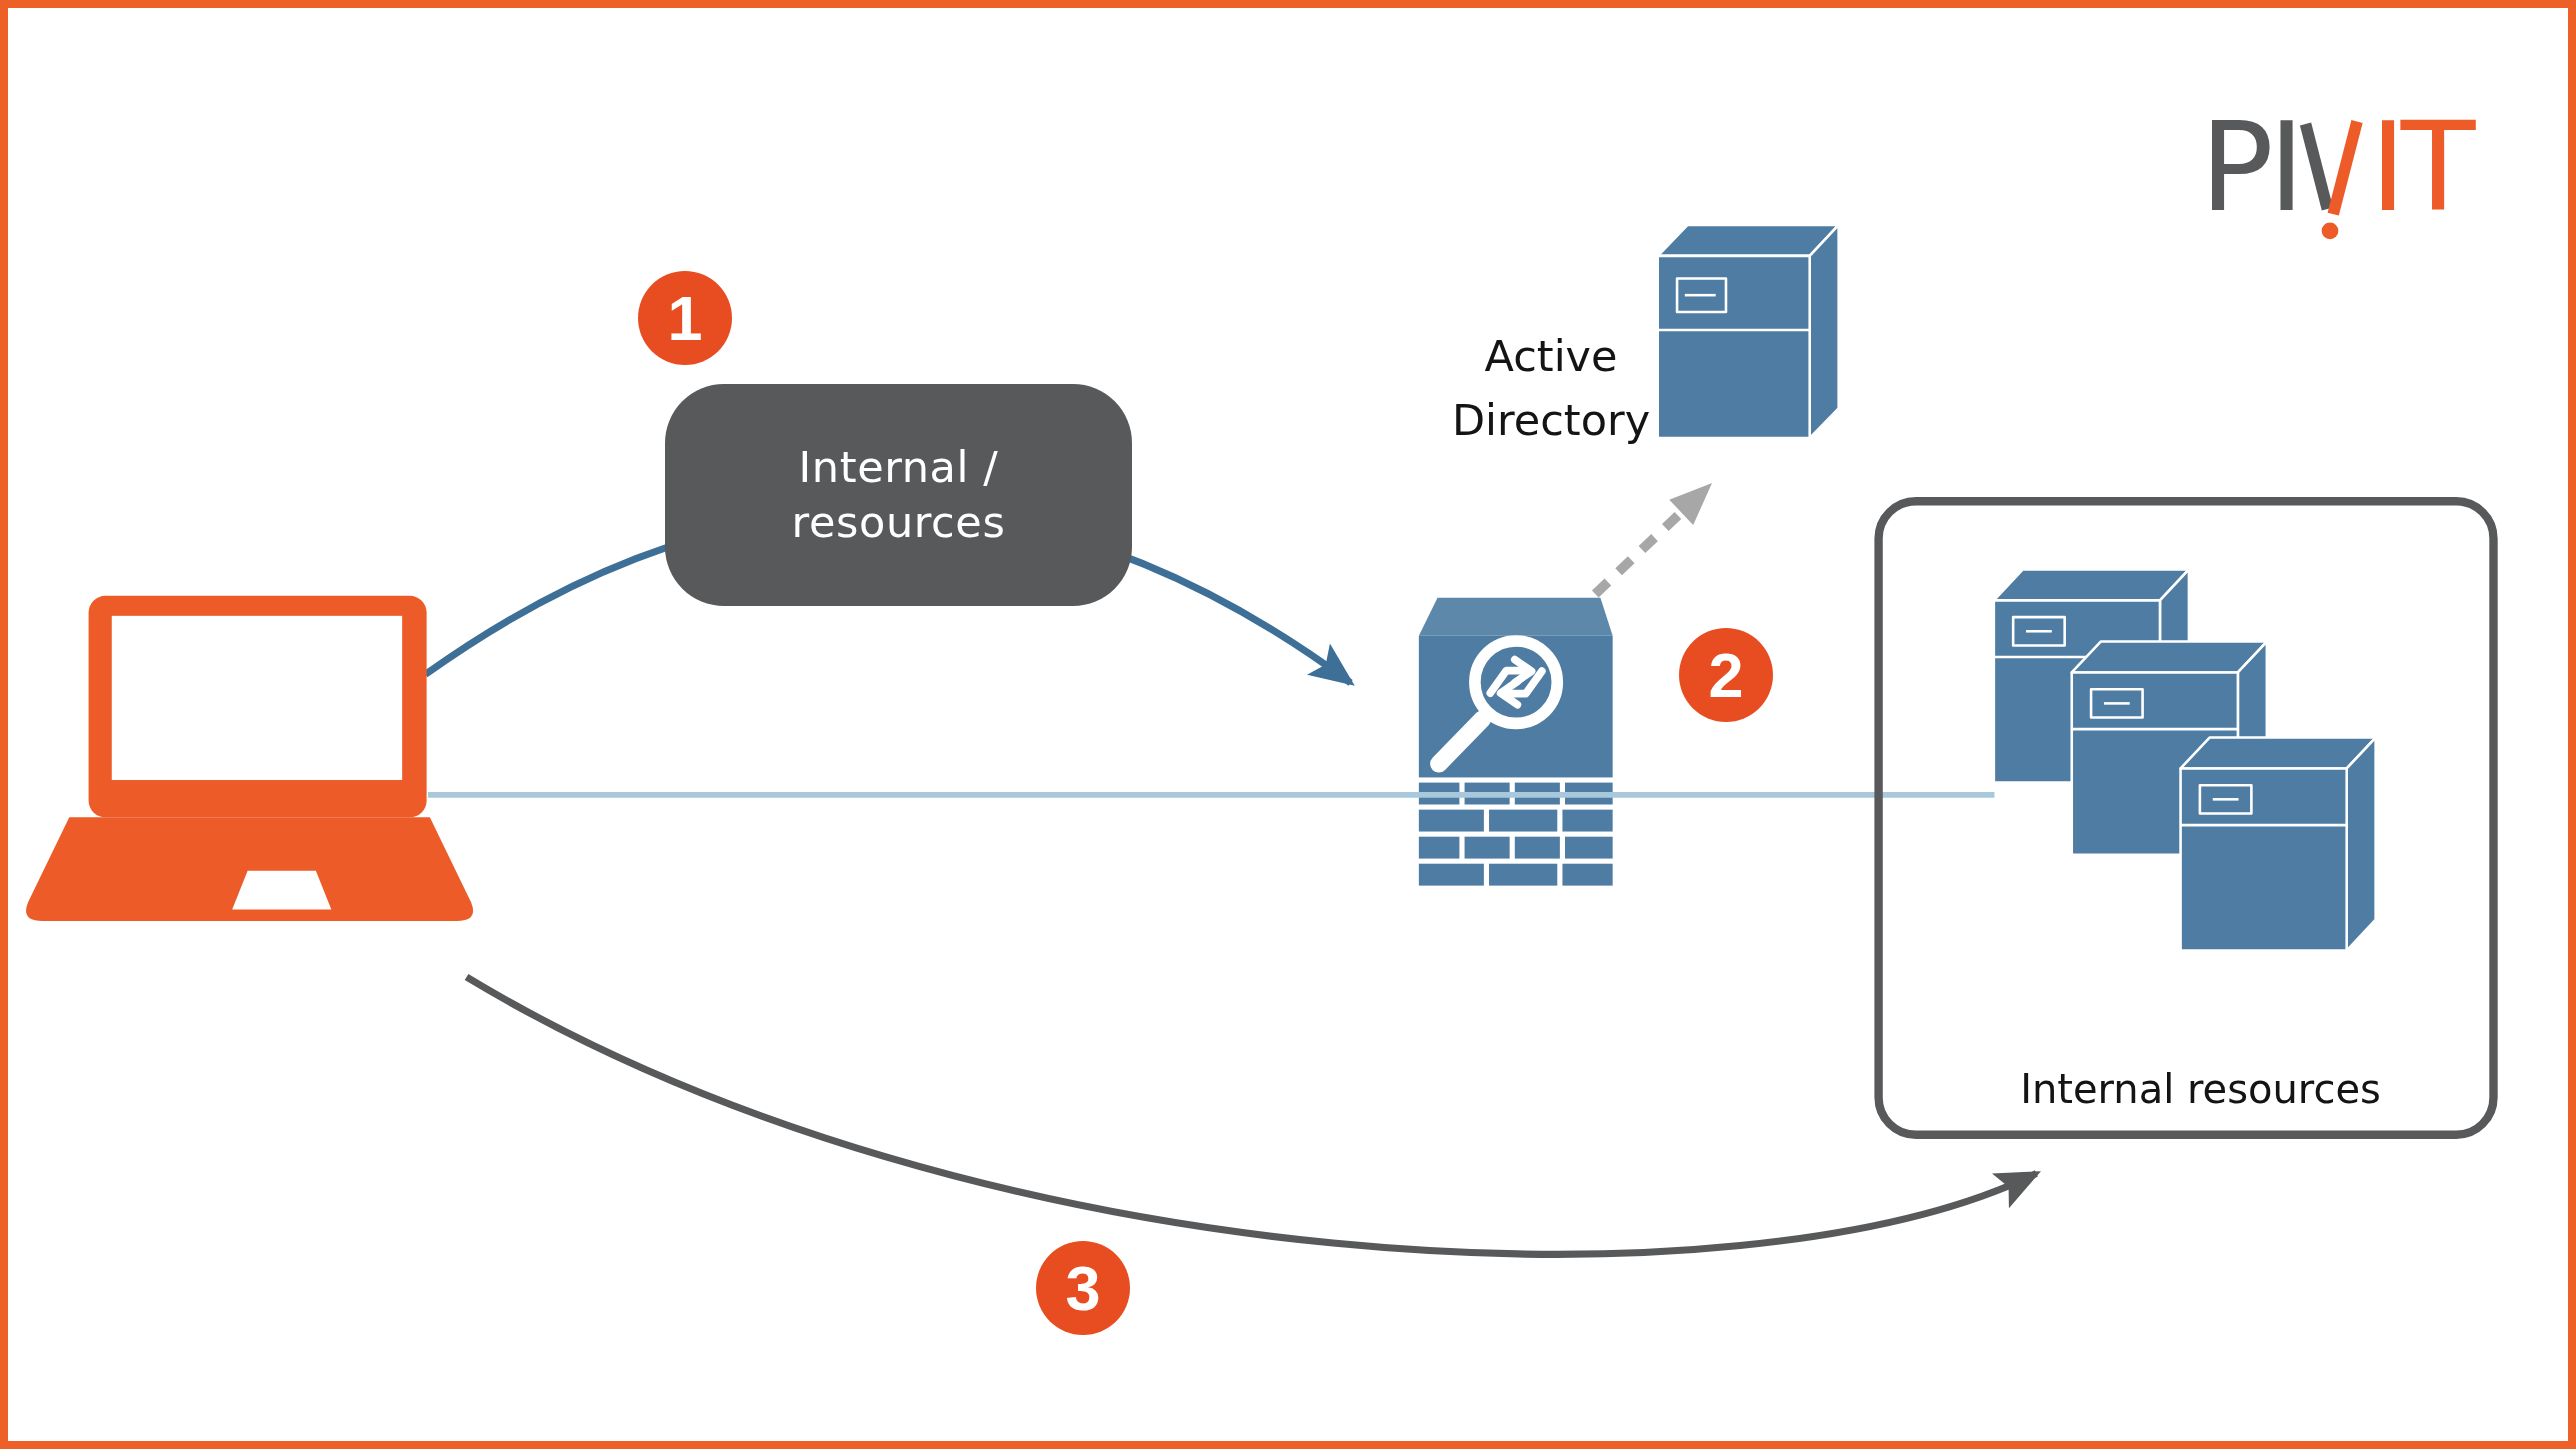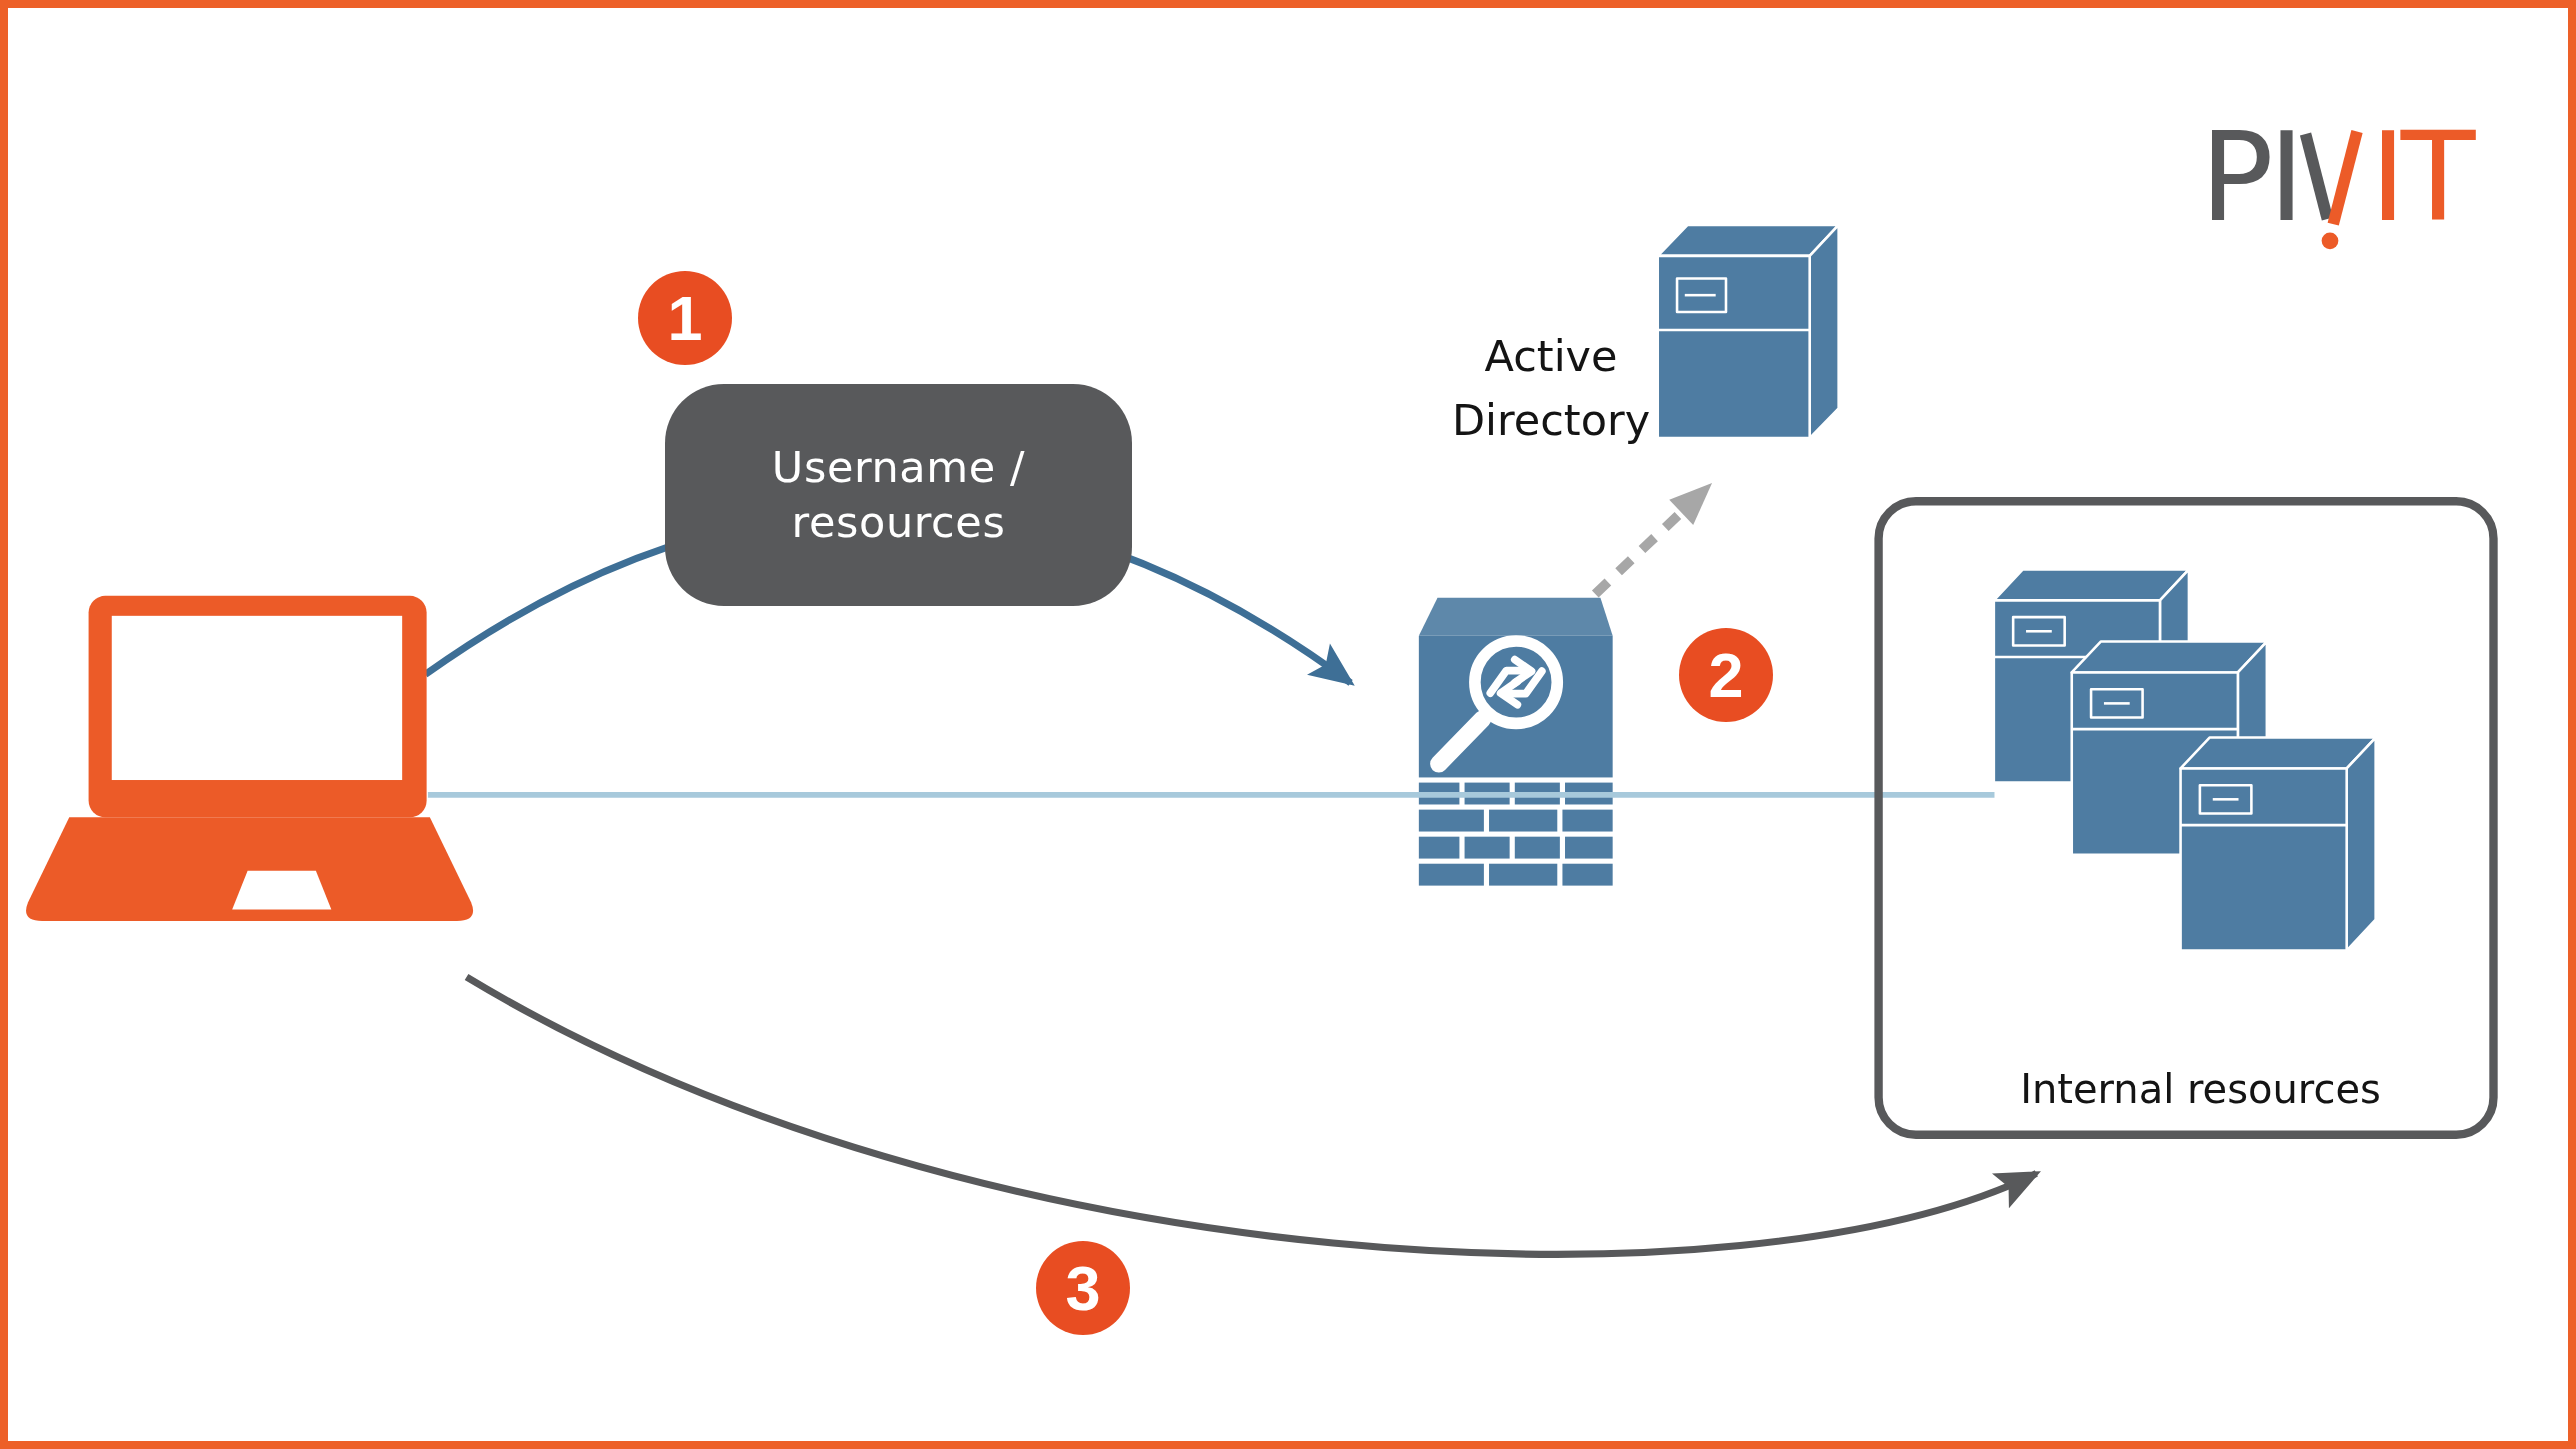--- a/index.html
+++ b/index.html
@@ -40,21 +40,21 @@
   }
   .ad-label{
     left:1382px;top:316px;width:322px;
     font-size:43px;line-height:64px;
   }
   .resources-label{
     left:1909px;top:1057px;width:567px;
     font-size:40px;line-height:48px;
   }
 
-  .logo{left:2183px;top:100px;width:296px;height:155px;text-decoration:underline;}
+  .logo{left:2183px;top:90px;width:296px;height:155px;text-decoration:underline;}
 </style>
 </head>
 <body>
 
 <div class="stage">
 
   <svg class="diagram-svg" viewBox="0 0 3974 2224">
 
     <g>
       <path d="M648,1035 Q1370,520 2085,1048" fill="none" stroke="#3E6F96" stroke-width="11"></path>
@@ -150,21 +150,21 @@
         <polygon points="3632,1181 3677,1133 3677,1416 3632,1464" fill="#4E7CA2"></polygon>
         <rect x="3374" y="1181" width="258" height="283" fill="#4E7CA2"></rect>
         <rect x="3404" y="1207" width="80" height="44" fill="none"></rect>
         <line x1="3424" y1="1229" x2="3464" y2="1229"></line>
         <line x1="3374" y1="1269" x2="3632" y2="1269"></line>
       </g>
     </g>
   </svg>
 
   <div class="overlay credentials-box">
-    <span>Username /</span>
+    <span>Internal /</span>
     <span>resources</span>
   </div>
 
   <div class="overlay badge badge-1">
     <span>1</span>
   </div>
   <div class="overlay badge badge-2">
     <span>2</span>
   </div>
   <div class="overlay badge badge-3">

